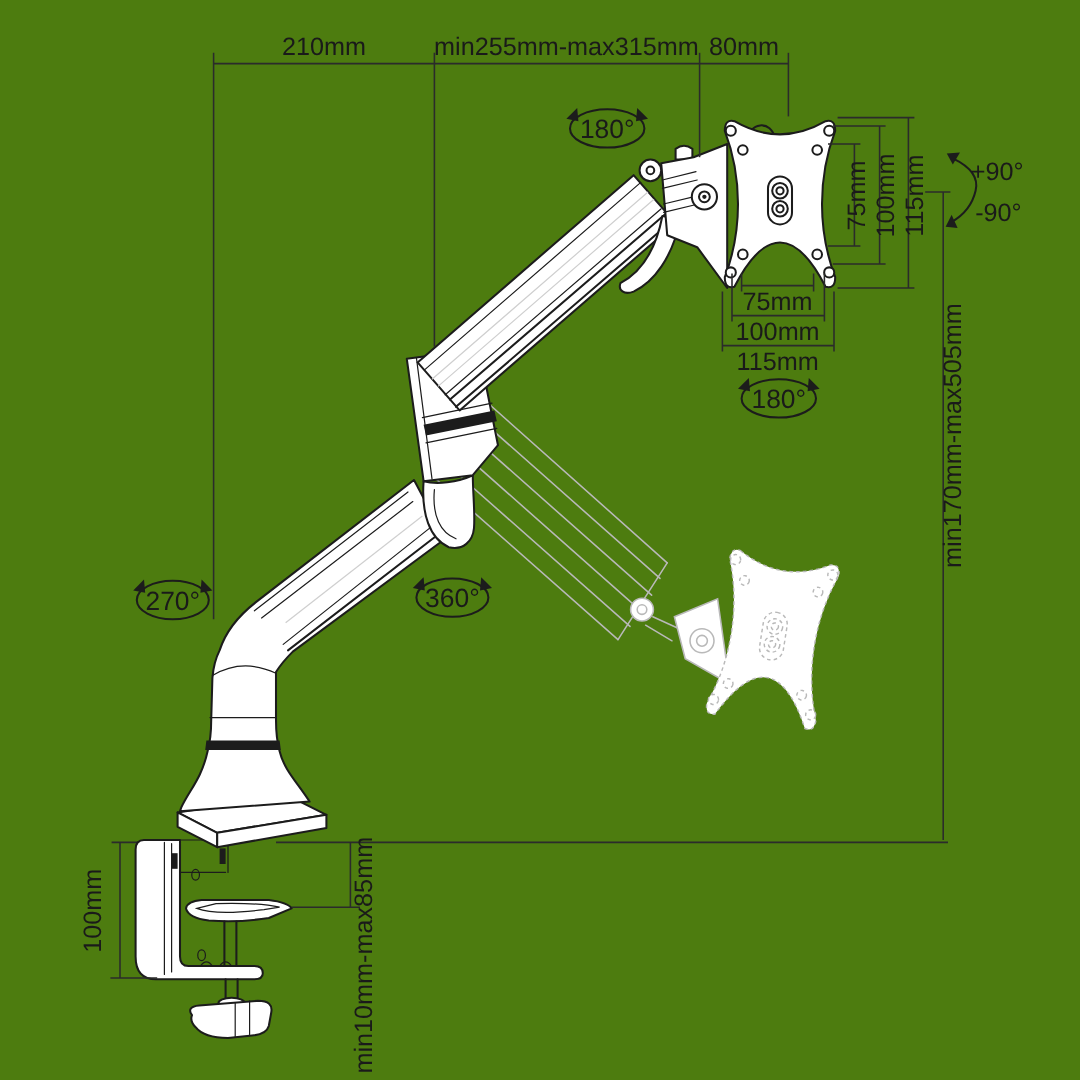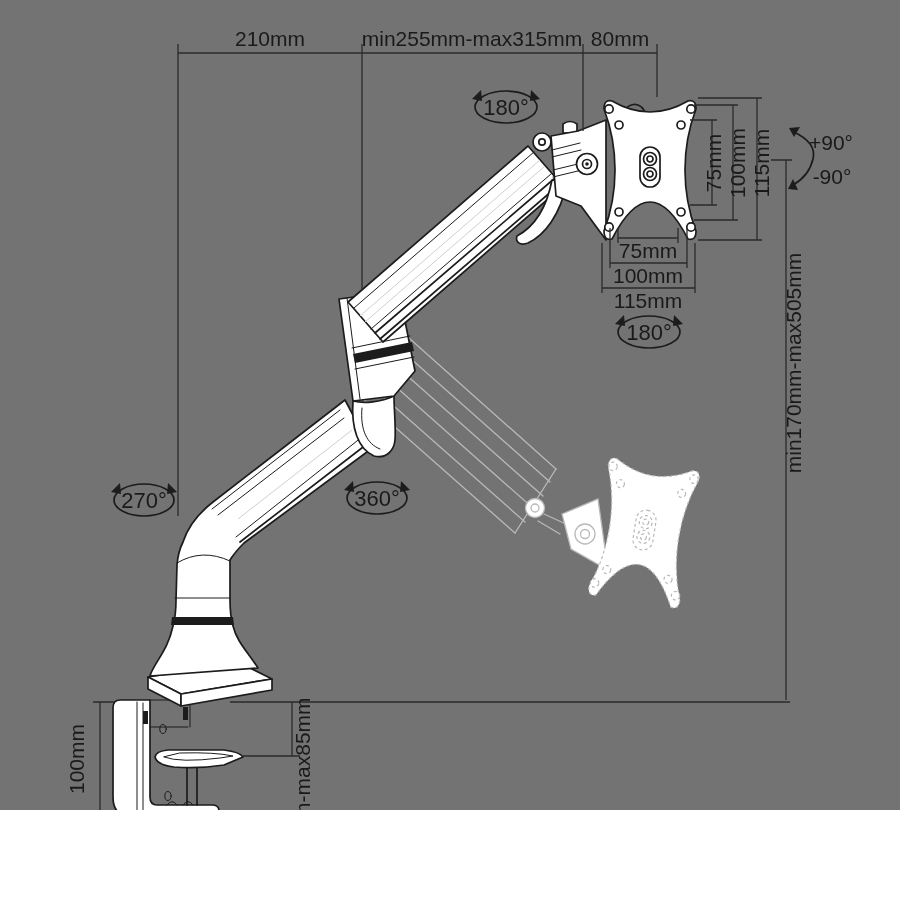--- a/index.html
+++ b/index.html
@@ -1,16 +1,16 @@
 <!DOCTYPE html>
 <html><head>
 <meta charset="utf-8">
 <style>
   html,body{margin:0;padding:0;background:#ffffff;}
-  .stage{position:relative;width:900px;height:810px;background:#737373;overflow:hidden;
+  .stage{position:relative;width:900px;height:900px;background:#4d7c0f;overflow:hidden;
          font-family:"Liberation Sans",sans-serif;}
   svg{display:block;}
   
   .ln   {fill:none;stroke:#1c1c1c;stroke-width:1.7;stroke-linecap:round;stroke-linejoin:round;}
   .lnf  {fill:#ffffff;stroke:#1c1c1c;stroke-width:1.7;stroke-linejoin:round;}
   .thin {fill:none;stroke:#1c1c1c;stroke-width:1;stroke-linecap:round;}
   .dk   {fill:#1c1c1c;stroke:none;}
   .lite {fill:none;stroke:#cfcfcf;stroke-width:1;}
   
   .gh   {fill:none;stroke:#b9b9b9;stroke-width:1.3;stroke-linecap:round;}

